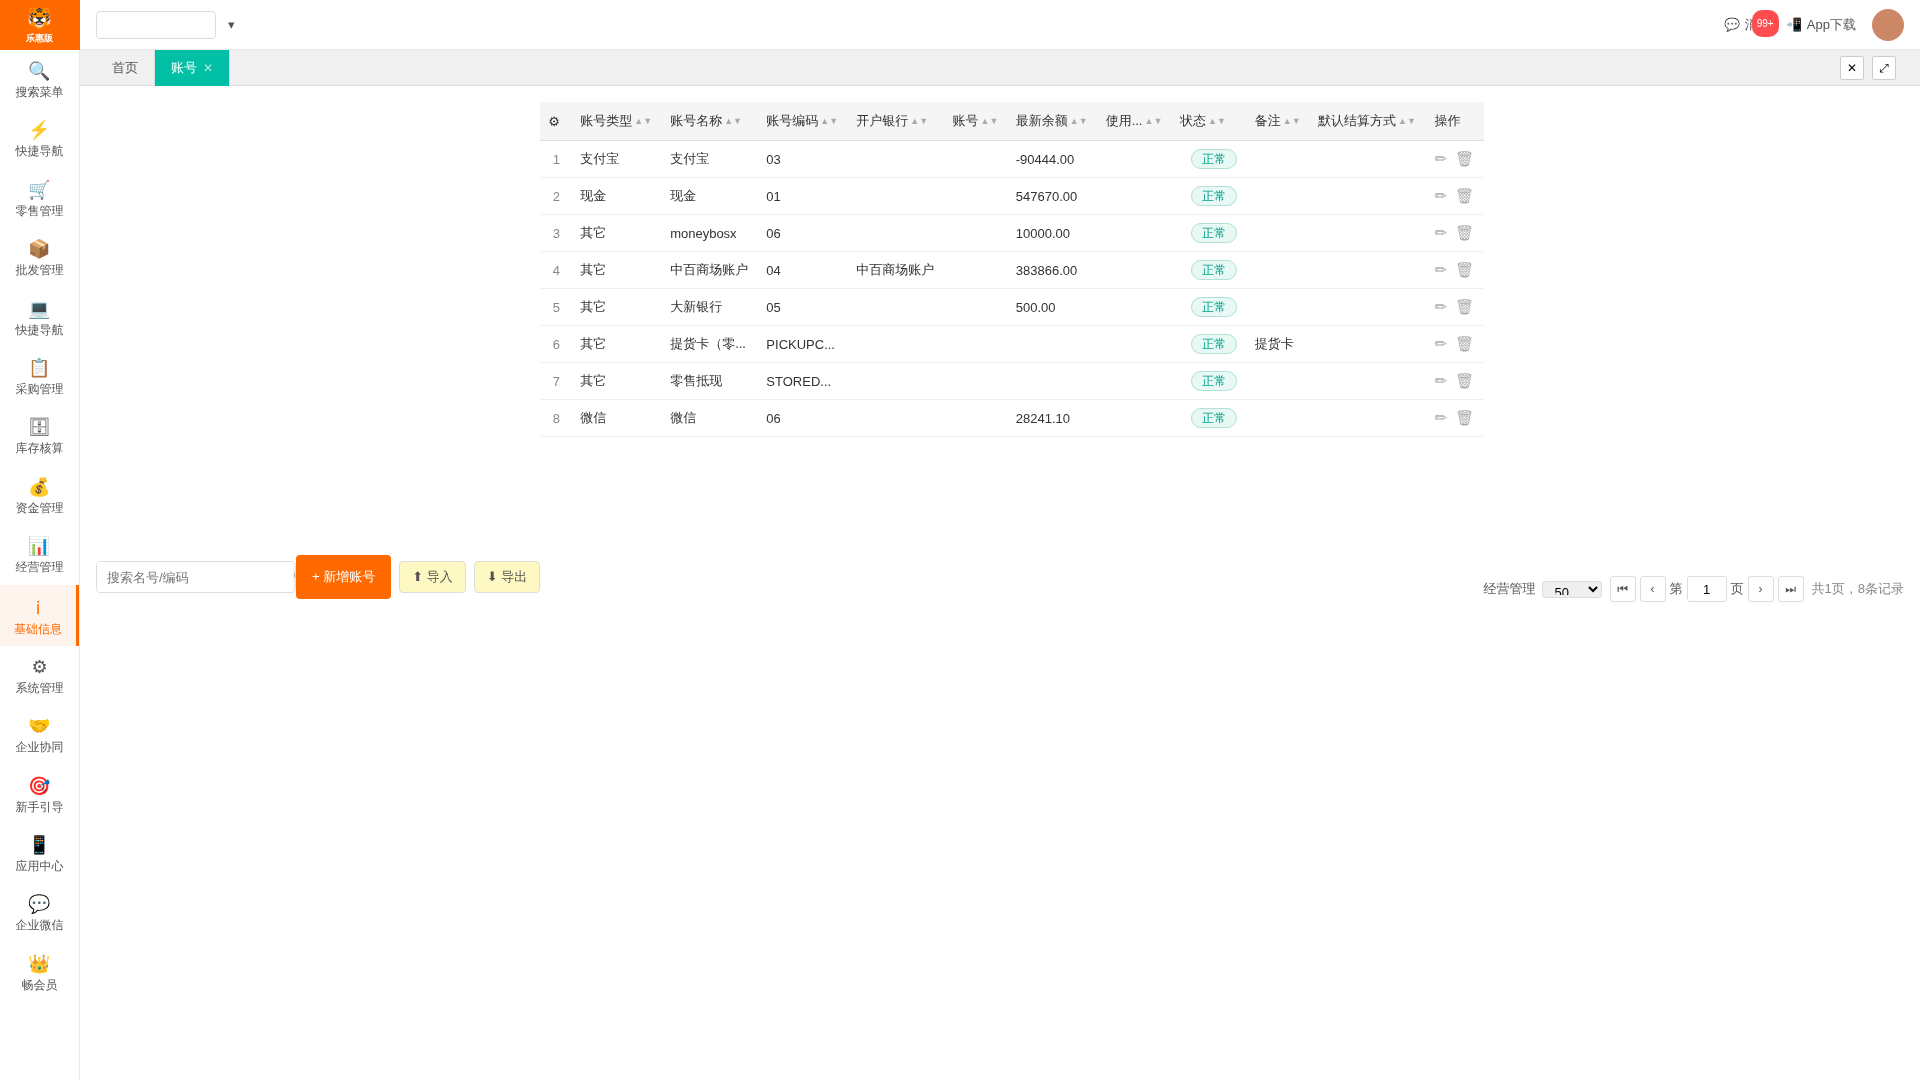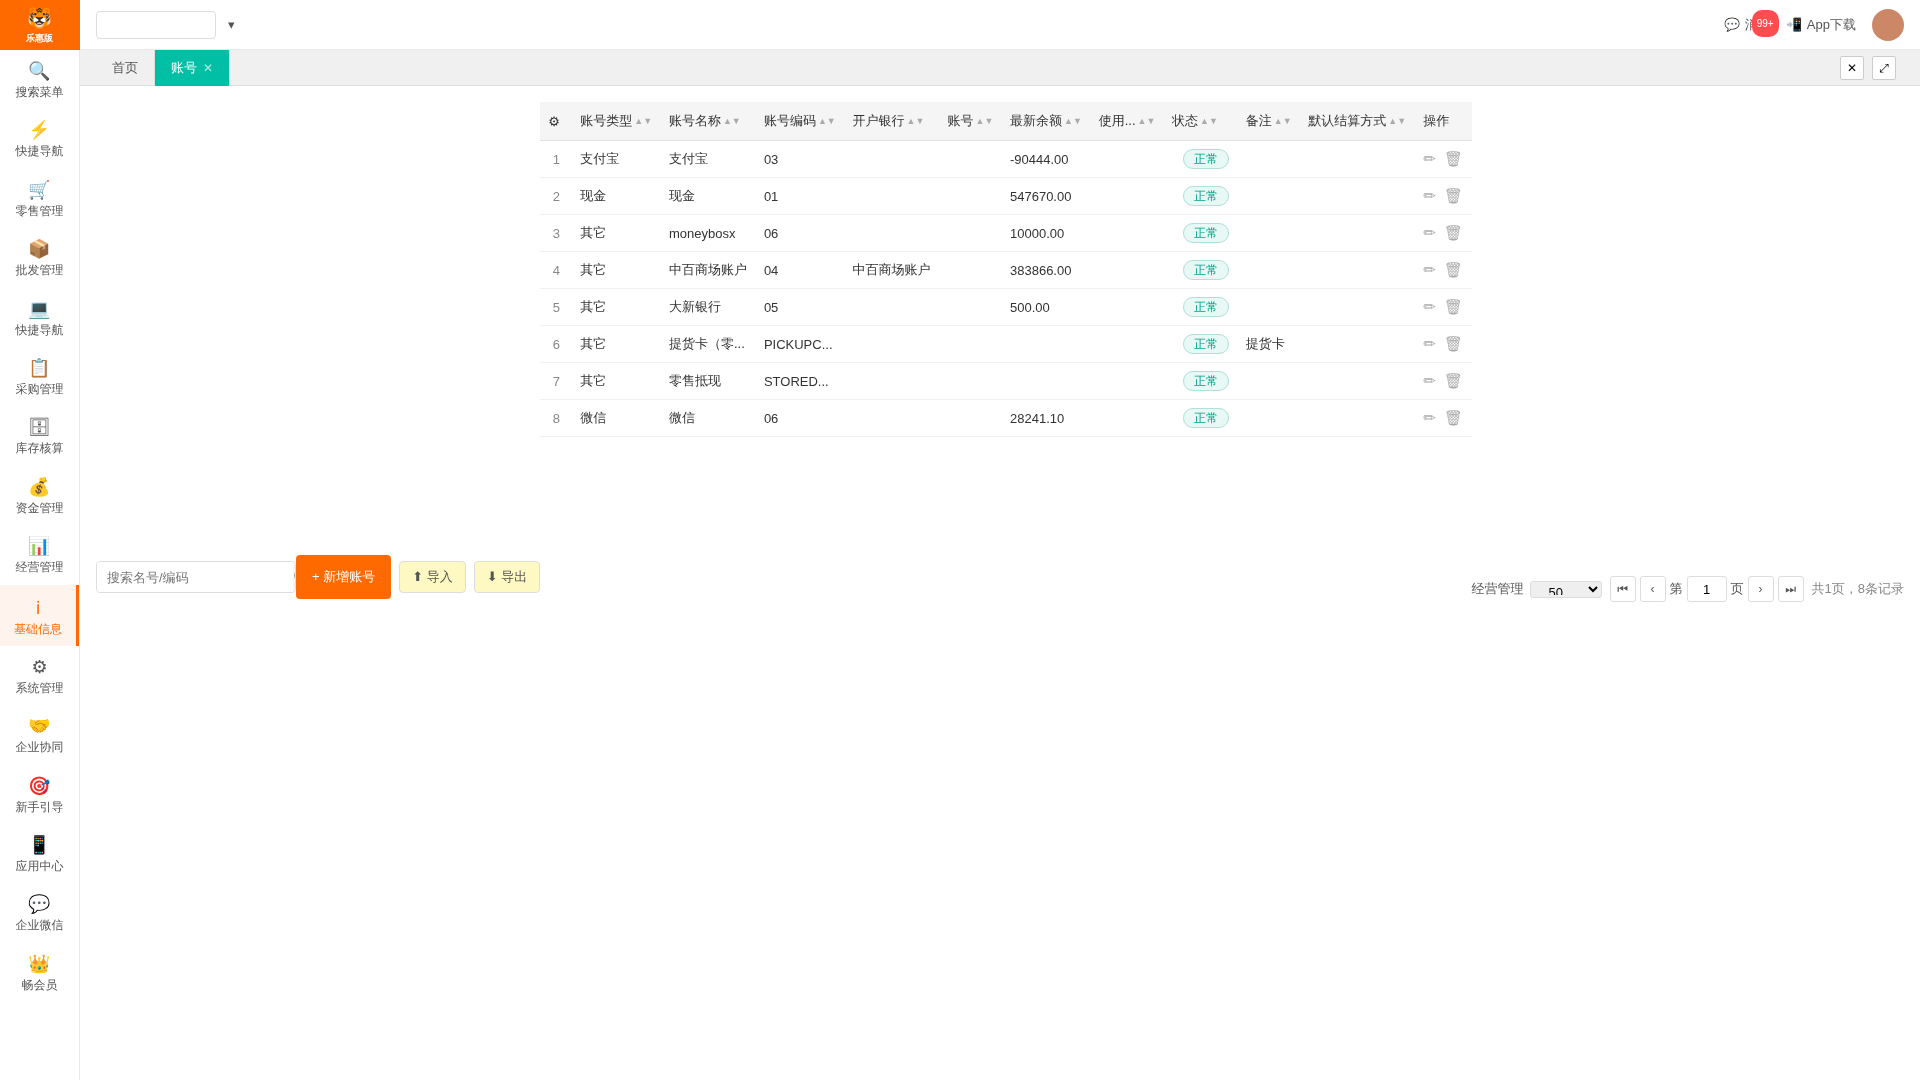--- a/index.html
+++ b/index.html
@@ -325,21 +325,21 @@
       flex-shrink: 0;
     }
     .page-size-select {
       display: flex;
       align-items: center;
       gap: 6px;
     }
     .page-size-select select {
       border: 1px solid #ddd;
       border-radius: 3px;
-      padding: 2px 14px;
+      padding: 2px 8px;
       height: 17px;
       font-size: 13px;
       outline: none;
     }
     .page-nav {
       display: flex;
       align-items: center;
       gap: 4px;
     }
     .page-btn {

